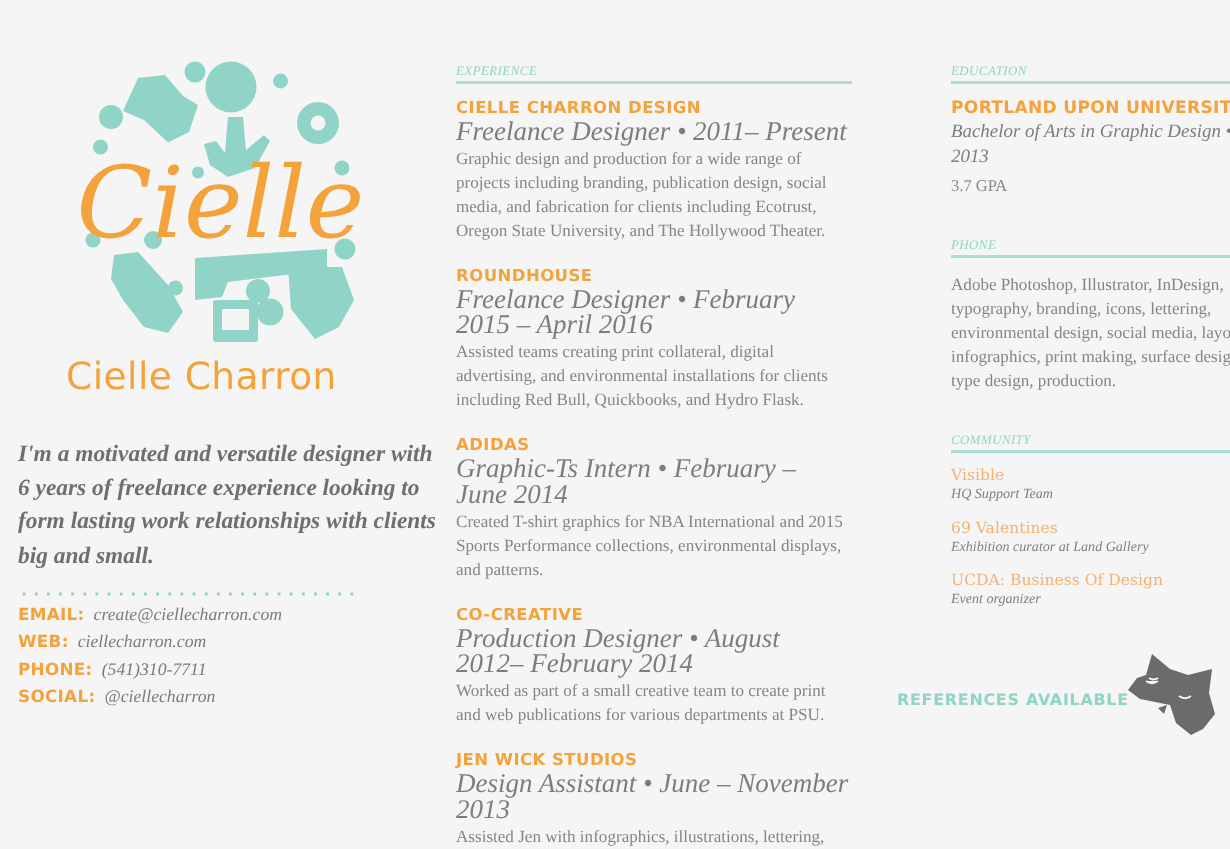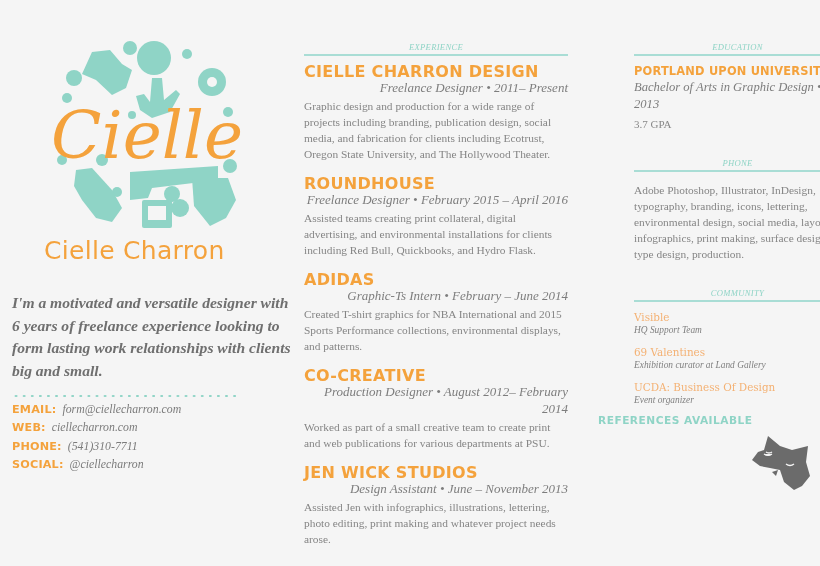--- a/index.html
+++ b/index.html
@@ -16,38 +16,38 @@
 
   .contact { position: absolute; left: 12px; top: 402px; }
   .contact-row { height: 18.3px; display: flex; align-items: baseline; }
   .contact-label { font-family: "DejaVu Sans", sans-serif; font-weight: bold; font-size: 11.2px; color: #f4a23c; margin-right: 6px; letter-spacing: 0.2px; }
   .contact-value { font-family: "Liberation Serif", serif; font-style: italic; font-size: 11.8px; color: #7b7b7b; }
 
   .col { position: absolute; top: 42px; }
   .col-mid { left: 304px; width: 264px; }
   .col-right { left: 603px; width: 207px; margin-left: 31px; }
 
-  .section-head { font-family: "Liberation Serif", serif; font-style: italic; font-size: 8.6px; color: #8fd4c6; letter-spacing: 0.3px; padding-bottom: 2px; border-bottom: 2px solid #a9ddd5; margin-bottom: 8px; text-align: center; }
+  .section-head { font-family: "Liberation Serif", serif; font-style: italic; font-size: 8.6px; color: #8fd4c6; letter-spacing: 0.3px; padding-bottom: 2px; border-bottom: 2px solid #a9ddd5; margin-bottom: 8px; }
 
   .job { margin-bottom: 14px; }
-  .job-co { font-family: "DejaVu Sans", sans-serif; font-weight: bold; font-size: 16px; color: #f4a23c; letter-spacing: 0.3px; line-height: 15px; }
-  .job-role { font-family: "Liberation Serif", serif; font-style: italic; font-size: 13px; color: #7d7d7d; line-height: 17px; text-align: right; }
+  .job-co { font-family: "DejaVu Sans", sans-serif; font-weight: bold; font-size: 11px; color: #f4a23c; letter-spacing: 0.3px; line-height: 15px; }
+  .job-role { font-family: "Liberation Serif", serif; font-style: italic; font-size: 18px; color: #7d7d7d; line-height: 17px; }
   .job-desc { font-family: "Liberation Serif", serif; font-size: 11.4px; color: #858585; line-height: 16px; margin-top: 2px; }
 
   .edu-school { font-family: "DejaVu Sans", sans-serif; font-weight: bold; font-size: 11.4px; color: #f4a23c; letter-spacing: 0.2px; line-height: 15px; }
   .edu-degree { font-style: italic; font-size: 12.6px; color: #7d7d7d; line-height: 17px; }
   .edu-gpa { font-size: 11px; color: #888; margin-top: 4px; line-height: 15px; }
 
   .skills { font-size: 11.4px; line-height: 16px; color: #858585; margin-top: 10px; }
 
   .comm-item { margin-bottom: 8px; }
   .comm-org { font-family: "DejaVu Serif", serif; font-size: 10.4px; color: #f4b173; line-height: 14px; }
   .comm-role { font-family: Liberation Serif, serif; font-style: italic; font-size: 9.4px; color: #808080; line-height: 13px; }
 
-  .refs { position: absolute; left: 598px; top: 412px; font-family: "DejaVu Sans", sans-serif; font-weight: bold; font-size: 10.6px; line-height: 16px; color: #8fd4c6; letter-spacing: 0.5px; }
+  .refs { position: absolute; left: 598px; top: 459px; font-family: "DejaVu Sans", sans-serif; font-weight: bold; font-size: 10.6px; line-height: 16px; color: #8fd4c6; letter-spacing: 0.5px; }
   .cat { position: absolute; left: 750px; top: 432px; width: 62px; height: 60px; }
 </style>
 </head>
 <body>
 
 <div class="left">
   <div class="logo">
     <svg viewBox="0 0 190 190">
       <g fill="#8fd4c6">
 
@@ -86,21 +86,21 @@
       </g>
       <text x="95" y="118" text-anchor="middle" font-family="'DejaVu Serif', serif" font-style="italic" font-size="66" fill="#f4a23c">Cielle</text>
     </svg>
   </div>
   <div class="name">Cielle Charron</div>
   <div class="intro">I'm a motivated and versatile designer with 6 years of freelance experience looking to form lasting work relationships with clients big and small.</div>
   <div class="dots"></div>
   <div class="contact">
     <div class="contact-row">
       <span class="contact-label">EMAIL:</span>
-      <span class="contact-value">form@ciellecharron.com</span>
+      <span class="contact-value">create@ciellecharron.com</span>
     </div>
     <div class="contact-row">
       <span class="contact-label">WEB:</span>
       <span class="contact-value">ciellecharron.com</span>
     </div>
     <div class="contact-row">
       <span class="contact-label">PHONE:</span>
       <span class="contact-value">(541)310-7711</span>
     </div>
     <div class="contact-row">

